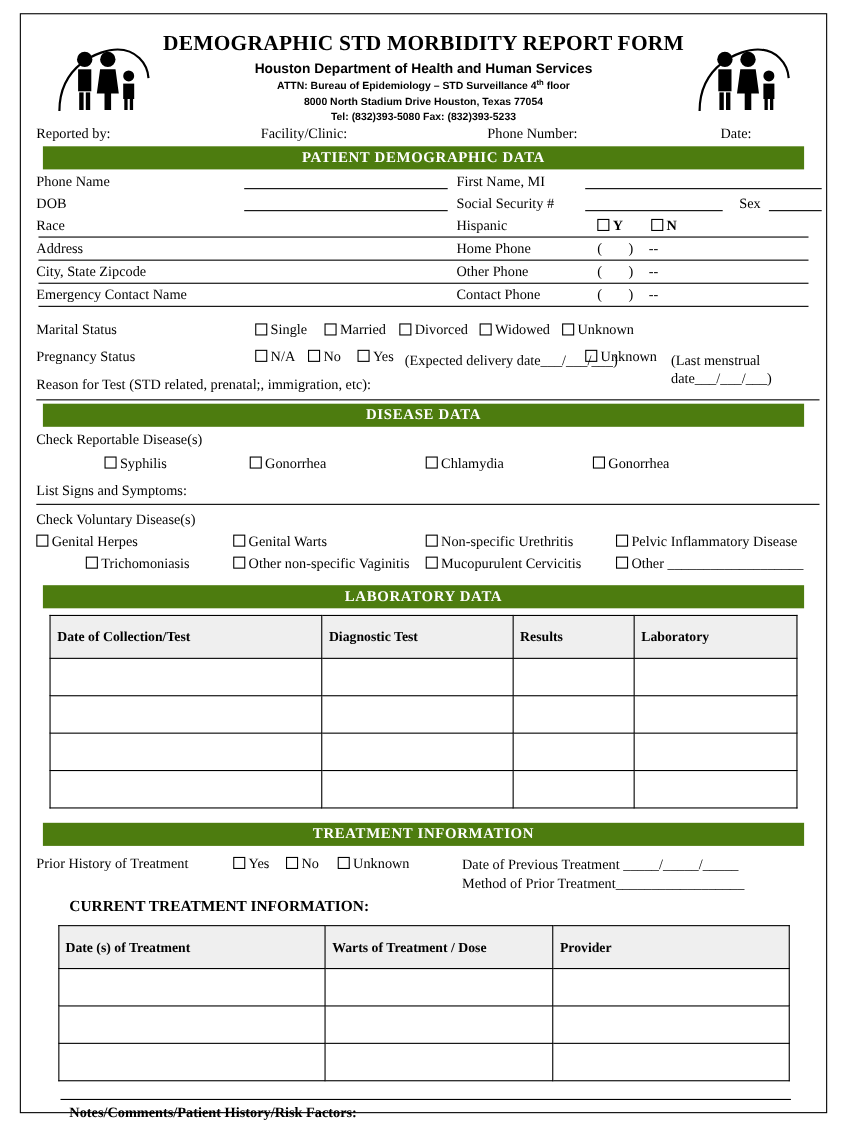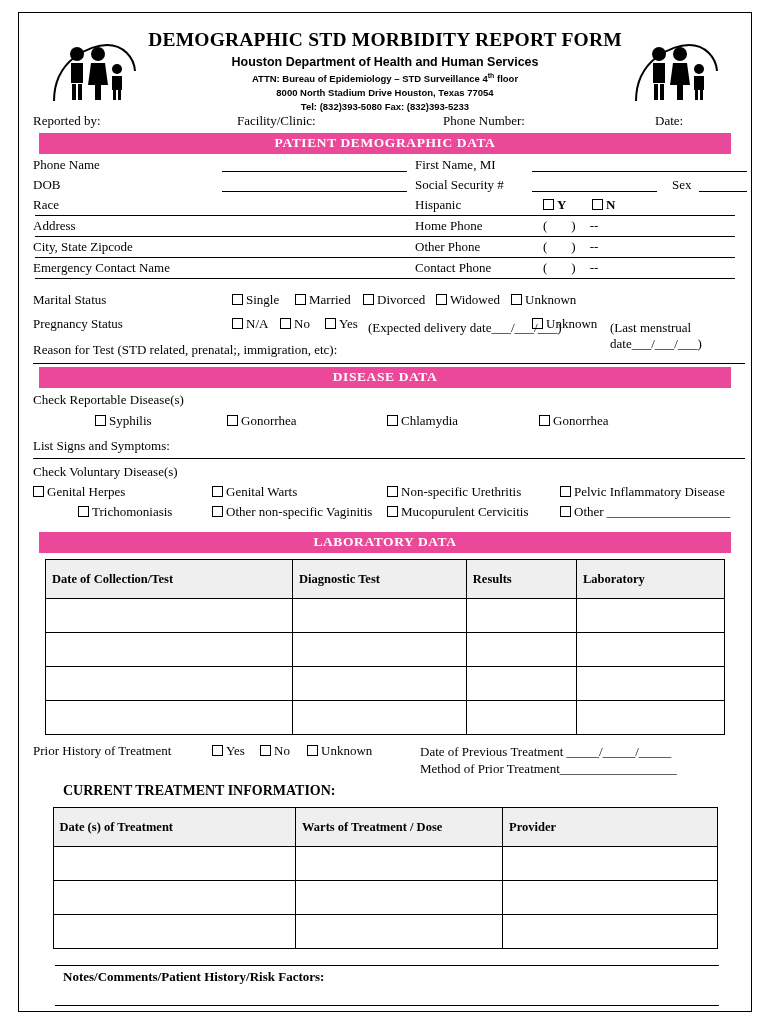--- a/index.html
+++ b/index.html
@@ -63,21 +63,21 @@
     position: absolute;
     top: 28px;
     width: 86px;
     height: 62px;
   }
   .logo.left { left: 32px; }
   .logo.right { right: 32px; }
 
   
   .bar {
-    background: #ec4899;
+    background: #4d7c0f;
     color: #fff;
     text-align: center;
     font-weight: bold;
     font-size: 13.5px;
     letter-spacing: .6px;
     padding: 2px 0 3px 0;
     margin: 0 20px;
     font-family: "Liberation Serif", serif;
   }
   .sm { font-size: 11px; }
@@ -315,20 +315,21 @@
         </tr>
         <tr>
           <td></td>
           <td></td>
           <td></td>
           <td></td>
         </tr>
       </tbody>
     </table>
 
+    <div class="bar" style="margin-top:13px;">TREATMENT INFORMATION</div>
 
     <div class="demo" style="height:48px;">
       <div class="cell" style="left:6px; top:8px;">Prior History of Treatment</div>
       <div class="cell" style="left:185px; top:8px;"><span class="cb"></span><span>Yes</span></div>
       <div class="cell" style="left:233px; top:8px;"><span class="cb"></span><span>No</span></div>
       <div class="cell" style="left:280px; top:8px;"><span class="cb"></span><span>Unknown</span></div>
       <div class="cell sm" style="left:393px; top:9px;">Date of Previous Treatment _____/_____/_____</div>
       <div class="cell sm" style="left:393px; top:26px;">Method of Prior Treatment__________________</div>
     </div>
 

